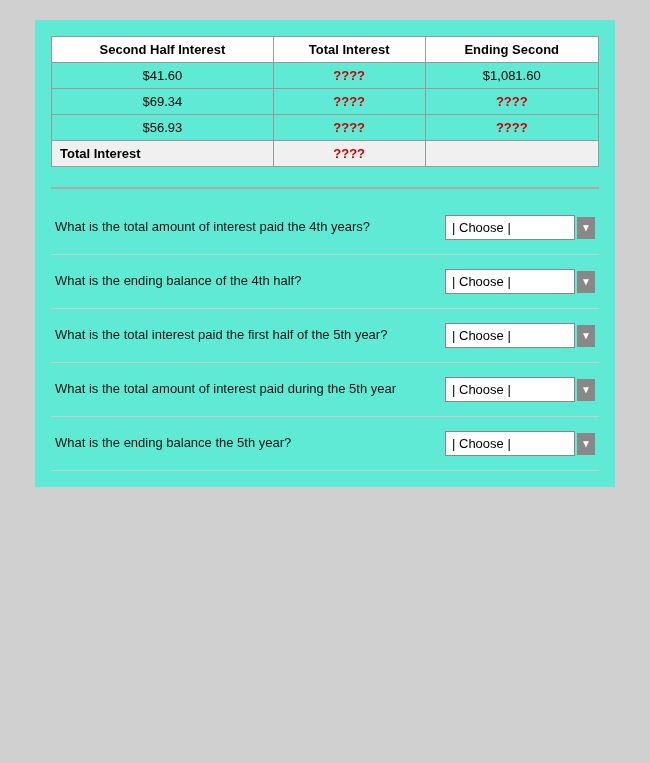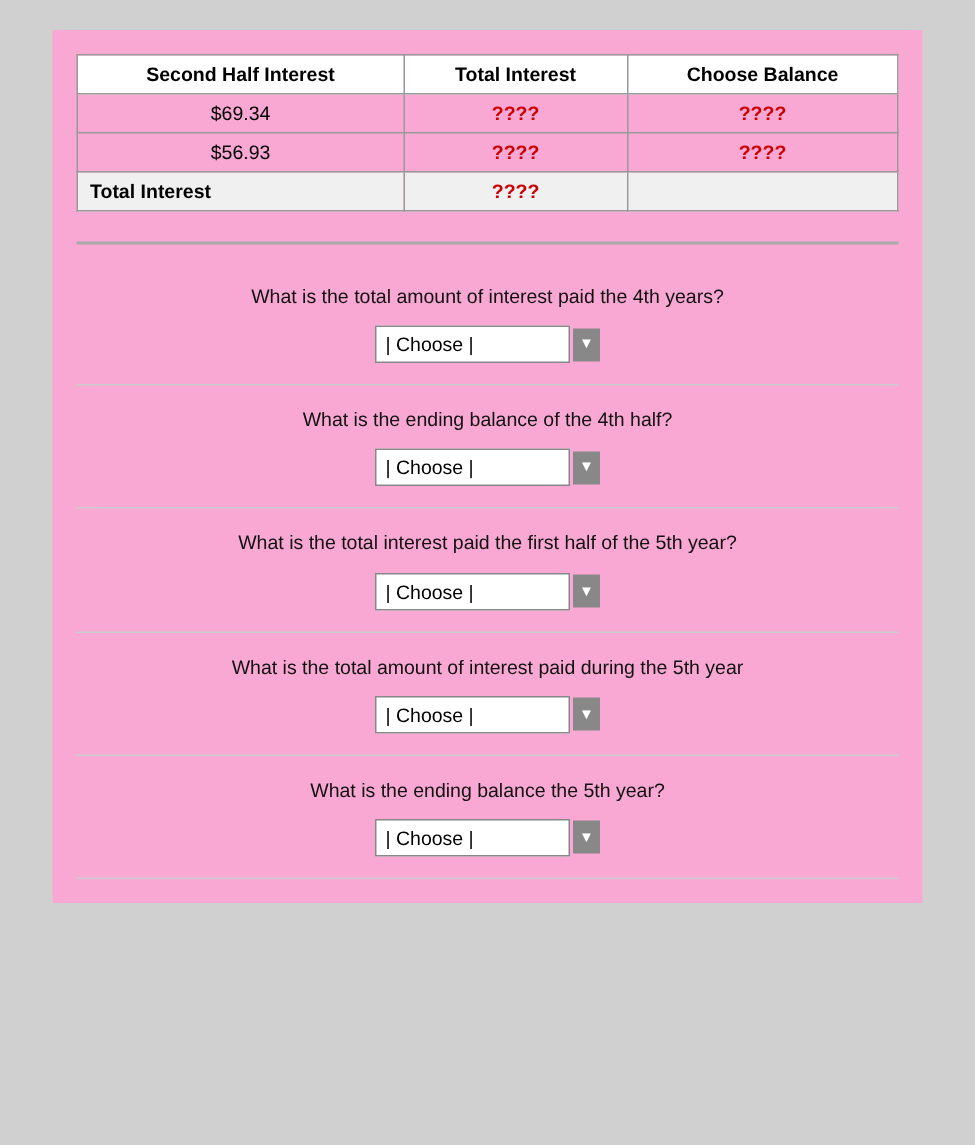--- a/index.html
+++ b/index.html
@@ -14,21 +14,21 @@
       background-color: #d0d0d0;
       font-family: Arial, sans-serif;
       font-size: 14px;
       display: flex;
       justify-content: center;
       align-items: flex-start;
       padding: 20px;
     }
 
     .main-container {
-      background: #f9a8d4;
+      background: #5eead4;
       width: 580px;
       padding: 16px;
     }
 
     
     .data-table {
       width: 100%;
       border-collapse: collapse;
       margin-bottom: 20px;
     }
@@ -67,21 +67,20 @@
       margin-top: 10px;
     }
 
     .question-row {
       display: flex;
       align-items: center;
       justify-content: space-between;
       padding: 14px 4px;
       border-bottom: 1px solid #ccc;
       gap: 10px;
-      flex-direction: column;
     }
 
     .question-text {
       flex: 1;
       font-size: 13px;
       line-height: 1.4;
       color: #111;
     }
 
     .dropdown-container {
@@ -129,24 +128,29 @@
 </head>
 <body>
 
 <div class="main-container">
 
   <table class="data-table">
     <thead>
       <tr>
         <th>Second Half Interest</th>
         <th>Total Interest</th>
-        <th>Choose Balance</th>
+        <th>Ending Second</th>
       </tr>
     </thead>
     <tbody id="table-body">
+    <tr>
+          <td>$41.60</td>
+          <td><span class="red-text">????</span></td>
+          <td>$1,081.60</td>
+        </tr>
         <tr>
           <td>$69.34</td>
           <td><span class="red-text">????</span></td>
           <td><span class="red-text">????</span></td>
         </tr>
         <tr>
           <td>$56.93</td>
           <td><span class="red-text">????</span></td>
           <td><span class="red-text">????</span></td>
         </tr>

